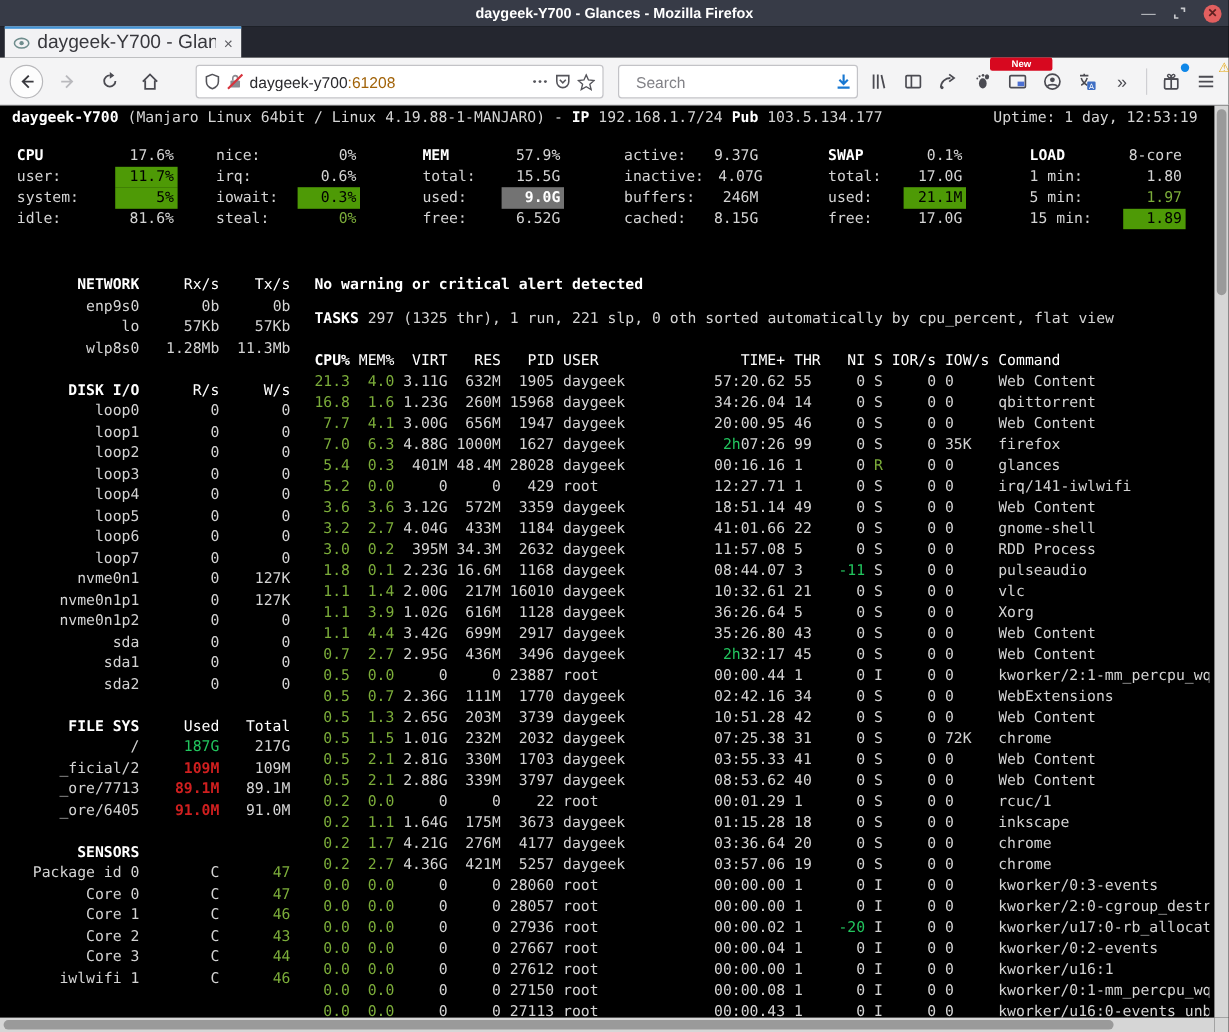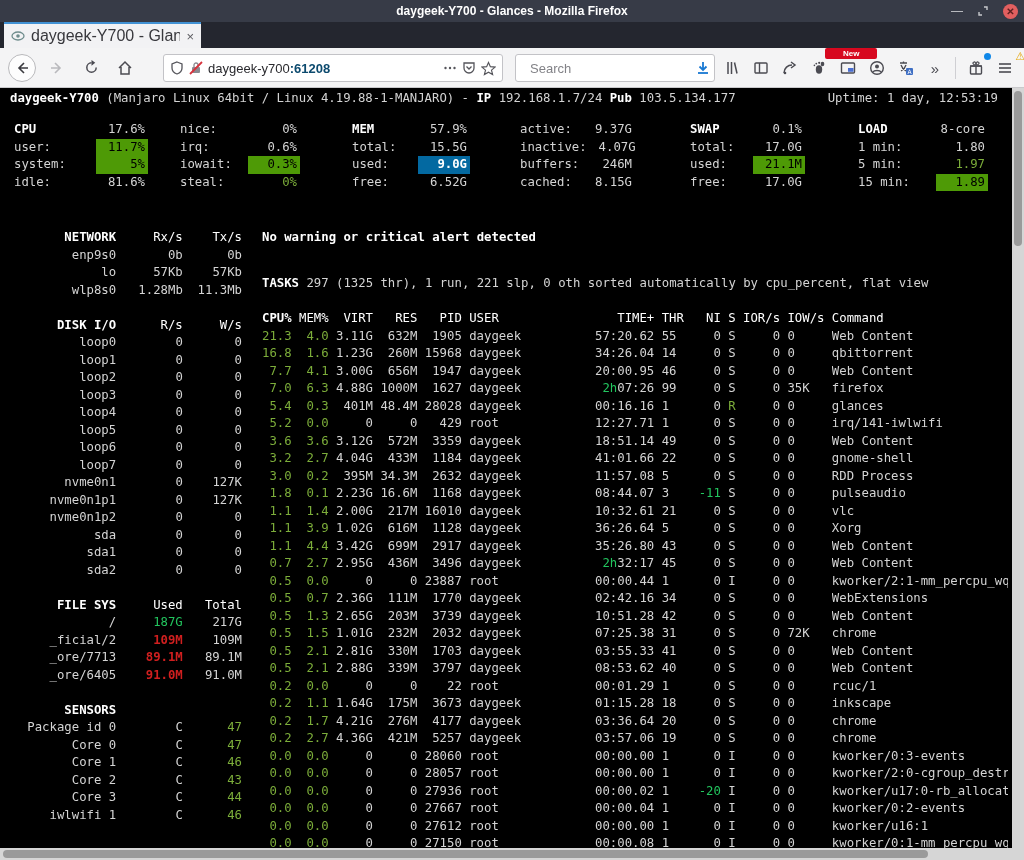--- a/index.html
+++ b/index.html
@@ -29,40 +29,40 @@
   .toolbar { position:absolute; top:48px; left:0; right:0; height:40px; background:#f4f4f5;
              border-bottom:1px solid #c9c9cc; display:flex; align-items:center; }
   .navbtns { display:flex; align-items:center; gap:8px; padding-left:8px; }
   .circle-btn { width:28px; height:28px; border-radius:50%; border:1px solid #b9b9bc; background:#fdfdfd;
                 display:flex; align-items:center; justify-content:center; }
   .ibtn { width:26px; height:26px; display:flex; align-items:center; justify-content:center; border-radius:3px; }
   .urlbar { position:absolute; left:163px; top:6px; width:340px; height:28px; background:#fff;
             border:1px solid #c3c3c7; border-radius:3px; display:flex; align-items:center; padding:0 6px; gap:5px; }
   .url-text { flex:1; font-size:13px; white-space:nowrap; overflow:hidden; }
   .url-host { color:#2a2a2e; }
-  .url-port { color:#0c4a6e;font-weight:bold; }
+  .url-port { color:#a16207; }
   .searchbar { position:absolute; left:515px; top:6px; width:200px; height:28px; background:#fff;
                border:1px solid #c3c3c7; border-radius:3px; display:flex; align-items:center; padding:0 8px; gap:6px; }
   .searchbar input { border:none; outline:none; flex:1; font-size:13px; color:#333; background:transparent;
                      font-family:"Liberation Sans", sans-serif; }
   .searchbar input::placeholder { color:#828287; }
   .tool-icons { position:absolute; right:6px; top:6px; height:28px; display:flex; align-items:center; gap:3px; }
   .sep { width:1px; height:22px; background:#cfcfd3; margin:0 4px; }
   .badge-new { position:absolute; top:-7px; left:-10px; background:#d7081f; color:#fff; font-size:8px;
                font-weight:bold; padding:1px 18px; border-radius:2px; }
   .bluedot { position:absolute; top:-2px; right:-2px; width:7px; height:7px; border-radius:50%; background:#0f87e8; }
   .warn { position:absolute; top:-5px; right:-7px; color:#e5a50a; font-size:11px; }
   .rel { position:relative; }
 
   
   .page { position:absolute; top:88px; left:0; width:1024px; height:772px; background:#000;
           font-family:"DejaVu Sans Mono", monospace; font-size:12.3px; line-height:17.5px; color:#d4d4d4; }
   .bold { font-weight:bold; color:#fff; }
   .okbg  { background:#4e9a06; color:#000; }
-  .cfbg  { background:#0369a1; color:#fff; font-weight:bold; }
+  .cfbg  { background:#737373; color:#fff; font-weight:bold; }
   .okfg  { color:#7cad3a; }
   .red   { color:#d01f1f; font-weight:bold; }
   .violet{ color:#22c55e; }
 
   .gl-header { position:absolute; top:2px; left:10px; right:26px; display:flex; justify-content:space-between; white-space:pre; }
 
   .quicklook { position:absolute; top:33px; left:14px; right:0; display:flex; }
   .ql-block { display:flex; flex-direction:column; }
   .ql-b0{width:134px;} .ql-b1{width:120px;margin-left:32px;} .ql-b2{width:118px;margin-left:52px;}
   .ql-b3{width:115px;margin-left:50px;} .ql-b4{width:115px;margin-left:55px;} .ql-b5{width:130px;margin-left:53px;}
@@ -72,21 +72,21 @@
   .sidebar { position:absolute; top:141px; left:10px; width:232px; }
   .sb-sec { margin-bottom:17.5px; }
   .sb-row { display:flex; height:17.5px; white-space:pre; }
   .sb-name { flex:1; text-align:right; overflow:hidden; }
   .sb-a { width:9ch; text-align:right; }
   .sb-b { width:8ch; text-align:right; }
   .sb-hdr { color:#fff; }
 
   .main { position:absolute; top:141px; left:262px; right:16px; overflow:hidden; }
   .alert-line { height:17.5px; white-space:pre; }
-  .tasks-line { margin-top:28px; height:17.5px; white-space:pre; }
+  .tasks-line { margin-top:10px; height:17.5px; white-space:pre; }
   .t-table { margin-top:18px; }
   .t-row { display:flex; height:17.5px; white-space:pre; overflow:hidden; }
   .tc { flex:none; overflow:hidden; }
   .tc0 { width:4ch; text-align:right; }
   .tc1 { width:4ch; text-align:right; margin-left:1ch; }
   .tc2 { width:5ch; text-align:right; margin-left:1ch; }
   .tc3 { width:5ch; text-align:right; margin-left:1ch; }
   .tc4 { width:5ch; text-align:right; margin-left:1ch; }
   .tc5 { width:8ch; text-align:left;  margin-left:1ch; }
   .tc6 { width:16ch; text-align:right; margin-left:1ch; }

